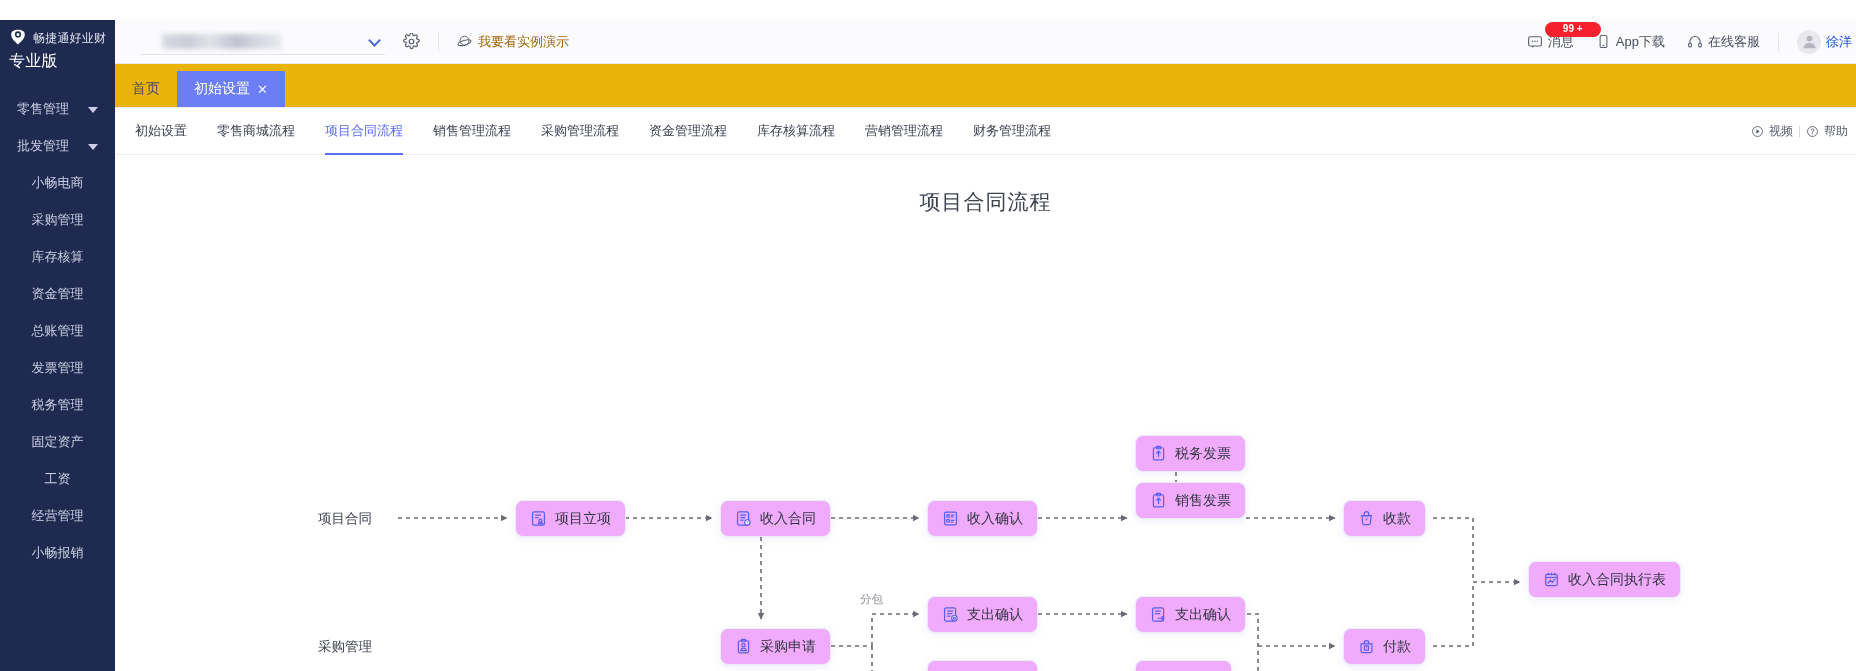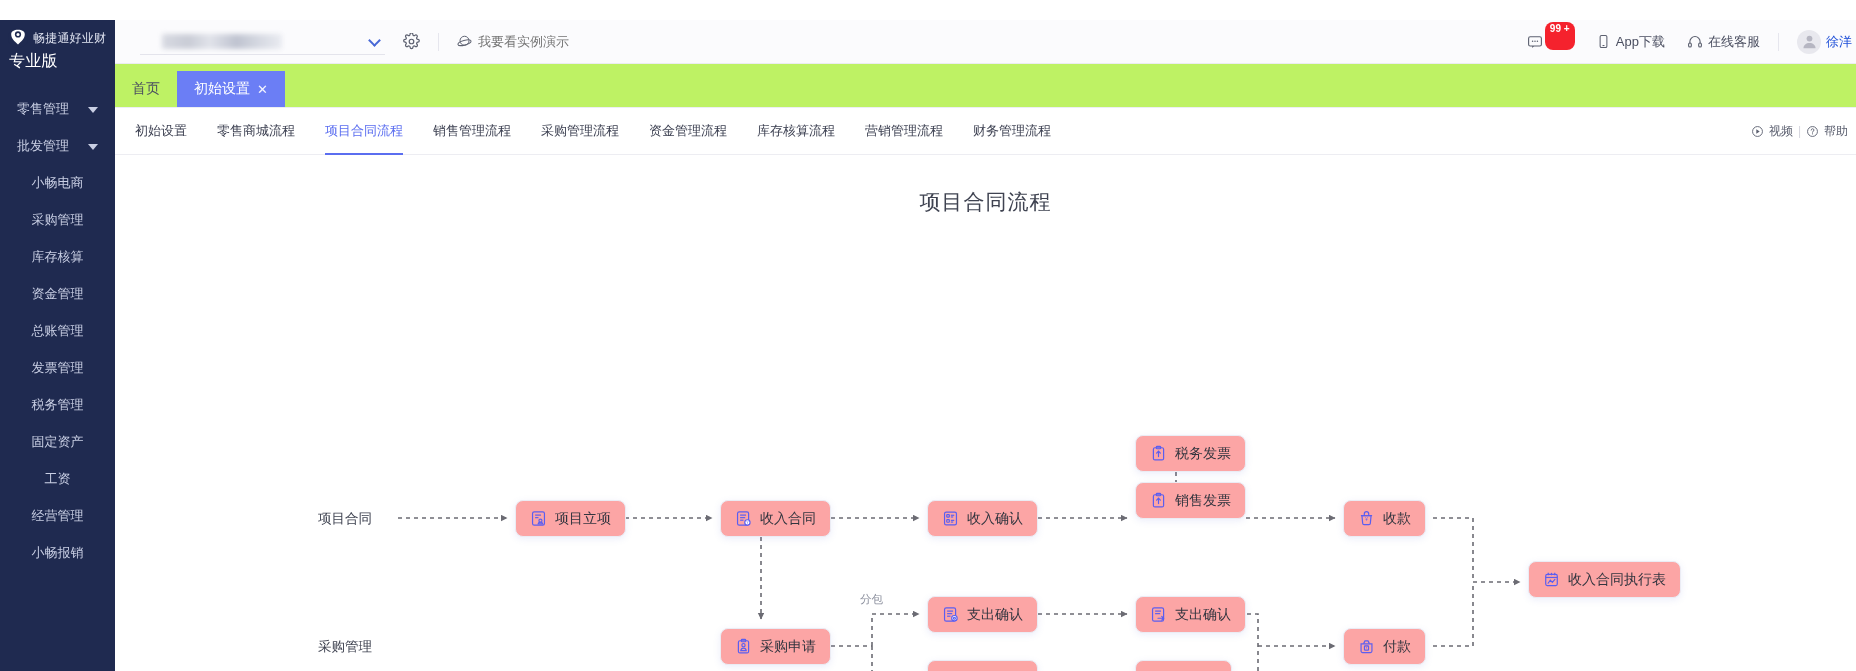--- a/index.html
+++ b/index.html
@@ -61,44 +61,44 @@
                 #bfc3d0 62%,#d5d8e1 80%,#e9ebf1 100%);
     filter: blur(2.4px); border-radius: 2px;
   }
   .chev-dn {
     position:absolute; right: 6px; top: 7px;
     width: 9px; height: 9px; border-right: 2px solid #4868d6;
     border-bottom: 2px solid #4868d6; transform: rotate(45deg);
   }
   .gear { margin-left: 18px; color:#5c6070; display:flex; }
   .vdiv { width:1px; height:18px; background:#e6e6ee; margin: 0 18px; }
-  .demo-link { display:flex; align-items:center; gap:6px; color:#737373; font-size:13px; cursor:pointer;}
+  .demo-link { display:flex; align-items:center; gap:6px; color:#a16207; font-size:13px; cursor:pointer;}
   .spacer { flex: 1; }
   .hdr-actions { display:flex; align-items:center; gap:0; padding-right: 4px; }
   .hdr-item {
     display:flex; align-items:center; gap:5px; color:#4a4e60;
     font-size: 13px; margin-left: 22px; cursor:pointer; position:relative;
     white-space:nowrap;
   }
   .badge {
     position:absolute; left: 18px; top: -11px;
     background:#f5222d; color:#fff; font-size:10px; line-height:14px;
-    height:28px; padding: 0 5px; border-radius: 8px; font-weight:bold;
+    height:15px; padding: 0 18px; border-radius: 8px; font-weight:bold;
     white-space:nowrap;
   }
   .avatar {
     width: 24px; height: 24px; border-radius: 50%; background:#e8e8ee;
     display:flex; align-items:center; justify-content:center; flex:none;
   }
   .uname { color:#1d4ed8; font-size:13px; }
 
   
   .tabstrip {
     position: absolute; left: 115px; top: 64px; right: 0; height: 44px;
-    background:#bef264; display:flex; align-items:flex-end;
+    background:#eab308; display:flex; align-items:flex-end;
     border-bottom: 1px solid #eceef3;
   }
   .tab {
     height: 36px; display:flex; align-items:center; gap:7px;
     padding: 0 17px; font-size: 14px; color:#4a4e60; cursor:pointer;
   }
   .tab.active { background:#6b7ef5; color:#fff; }
   .tab .x { font-size: 13px; opacity:.92; }
 
   
@@ -131,21 +131,21 @@
     background:#fff; overflow:hidden;
   }
   .flow-title {
     position:absolute; left:0; right:0; top: 33px; text-align:center;
     font-size: 21px; color:#3f4351; letter-spacing: 1px;
   }
   #flow-svg { position:absolute; left:0; top:0; }
 
   
   .node {
-    position:absolute; height: 37px; background:#fca5a5;
+    position:absolute; height: 37px; background:#f0abfc;
     border: 1px solid #ebecf4; border-radius: 8px;
     box-shadow: 0 2px 7px rgba(108,120,220,0.13);
     display:flex; align-items:center; gap:8px; padding: 0 14px;
     font-size: 14px; color:#32353f; white-space:nowrap; cursor:pointer;
   }
   .node .nico { width:17px; height:17px; flex:none; display:flex; }
   .rowlabel {
     position:absolute; font-size:13.5px; color:#3f4351; white-space:nowrap;
   }
   .edgelabel {

